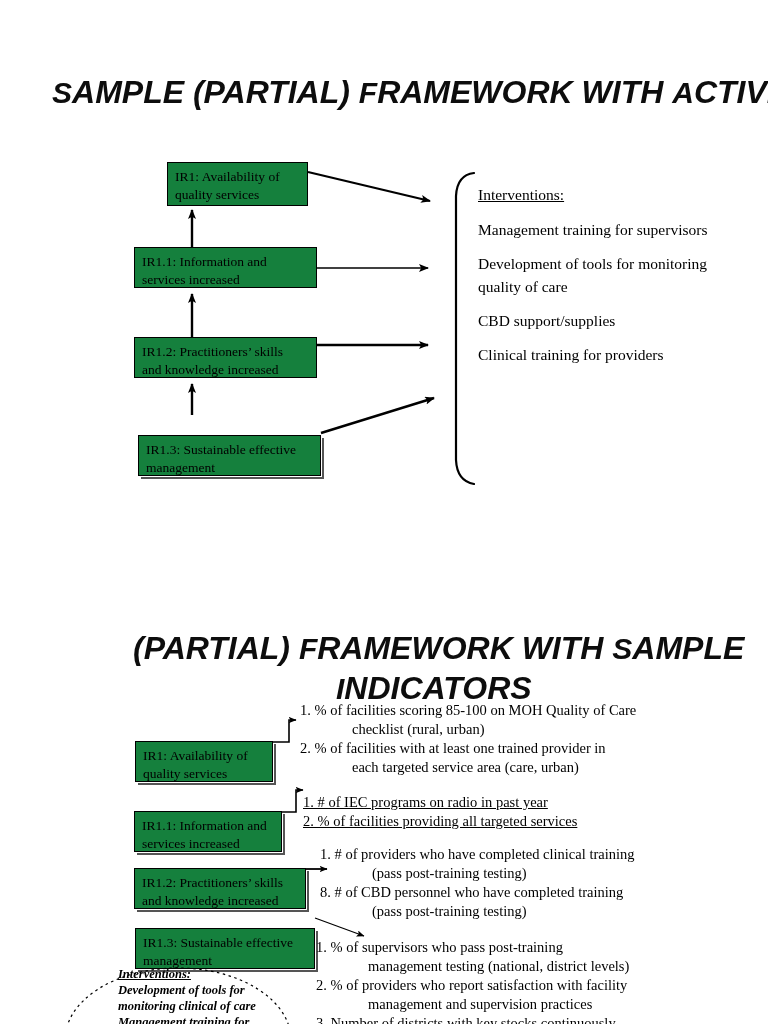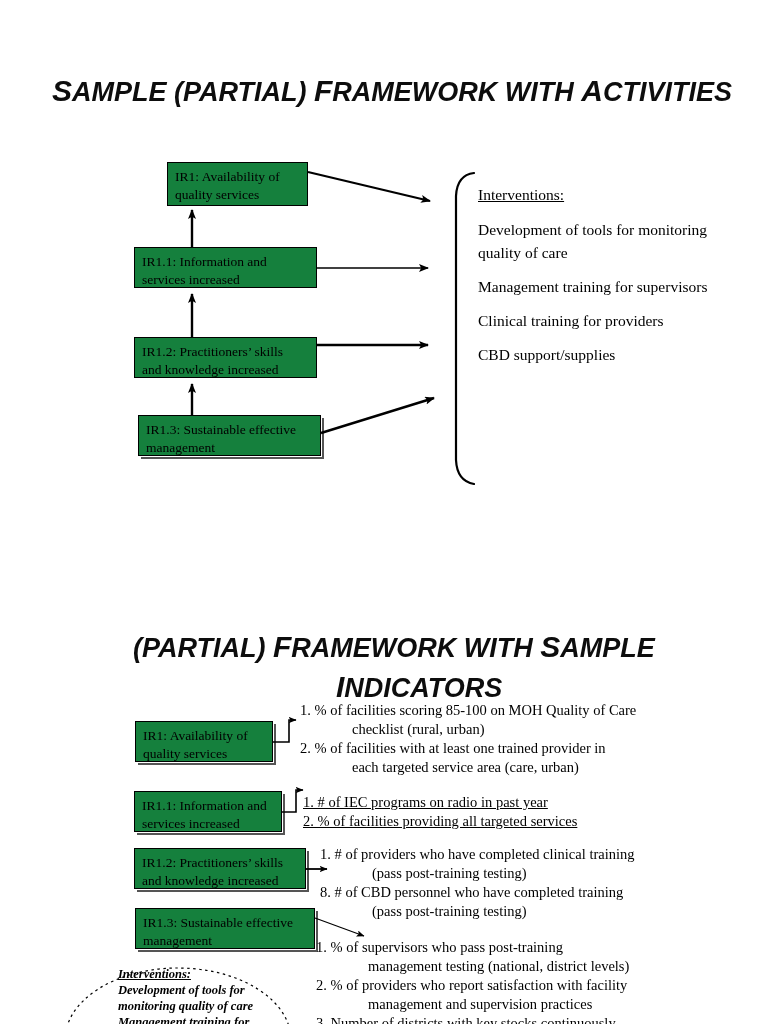--- a/index.html
+++ b/index.html
@@ -26,38 +26,39 @@
   .heading {
     position: absolute;
     font-family: "Liberation Sans", sans-serif;
     font-weight: bold;
     font-style: italic;
     color: #0d0d0d;
     letter-spacing: 0px;
     white-space: nowrap;
   }
   .heading .cap  { font-size: 30px; }
-  .heading .small{ font-size: 27px; }
+  .heading .small{ font-size: 32px; }
 
   #heading-1 { left: 52px;  top: 74px; }
   #heading-2 { left: 133px; top: 630px; }
   #heading-3 { left: 300px; top: 670px; margin-left: 36px; }
 
   
   .ir-box {
     position: absolute;
     border: 1px solid #000;
     background: #15803d;
     box-sizing: border-box;
     font-size: 13.5px;
     line-height: 18px;
     padding: 5px 6px 4px 7px;
   }
   .ir-box.shadowed {
     box-shadow: 2px 2px 0 -1px #ffffff, 3px 3px 0 0 #555555;
+    margin-top: 20px;
   }
   .ir-box .ln { display: block; white-space: nowrap; }
 
   
   #box-top-ir1    { left: 167px; top: 162px; width: 141px; height: 44px; }
   #box-top-ir11   { left: 134px; top: 247px; width: 183px; height: 41px; }
   #box-top-ir12   { left: 134px; top: 337px; width: 183px; height: 41px; }
   #box-top-ir13   { left: 138px; top: 415px; width: 183px; height: 41px; }
 
   
@@ -144,24 +145,24 @@
     <span class="ln">IR1.2: Practitioners’ skills</span>
     <span class="ln">and knowledge increased</span>
   </div>
   <div class="ir-box shadowed" id="box-top-ir13">
     <span class="ln">IR1.3: Sustainable effective</span>
     <span class="ln">management</span>
   </div>
 
   <div id="interventions-panel">
     <div class="iv-title">Interventions:</div>
+    <div class="iv-item">Management training for supervisors</div>
     <div class="iv-item">Development of tools for monitoring quality of care</div>
-    <div class="iv-item">Management training for supervisors</div>
+    <div class="iv-item">CBD support/supplies</div>
     <div class="iv-item">Clinical training for providers</div>
-    <div class="iv-item">CBD support/supplies</div>
   </div>
 
   <div class="heading" id="heading-2">
     <span class="small">(</span><span class="small">PARTIAL) </span><span class="cap">F</span><span class="small">RAMEWORK WITH </span><span class="cap">S</span><span class="small">AMPLE</span>
   </div>
   <div class="heading" id="heading-3">
     <span class="cap">I</span><span class="small">NDICATORS</span>
   </div>
 
   <div class="ir-box shadowed" id="box-bot-ir1">
@@ -204,21 +205,21 @@
     <div class="ind-line">1. % of supervisors who pass post-training</div>
     <div class="ind-line cont">management testing (national, district levels)</div>
     <div class="ind-line">2. % of providers who report satisfaction with facility</div>
     <div class="ind-line cont">management and supervision practices</div>
     <div class="ind-line">3. Number of districts with key stocks continuously</div>
   </div>
 
   <div id="callout-interventions">
     <div class="co-line co-title">Interventions:</div>
     <div class="co-line">Development of tools for</div>
-    <div class="co-line">monitoring quality of care</div>
+    <div class="co-line">monitoring clinical of care</div>
     <div class="co-line">Management training for</div>
   </div>
 
   <svg id="vector-layer" viewBox="0 0 768 1024">
     <defs>
       <marker id="ah" markerWidth="10" markerHeight="8" refX="9" refY="4" orient="auto" markerUnits="userSpaceOnUse">
         <path d="M0,0 L10,4 L0,8 L2.2,4 Z" fill="#000"></path>
       </marker>
       <marker id="ah-sm" markerWidth="8" markerHeight="6.4" refX="7.4" refY="3.2" orient="auto" markerUnits="userSpaceOnUse">
         <path d="M0,0 L8,3.2 L0,6.4 L1.8,3.2 Z" fill="#000"></path>

